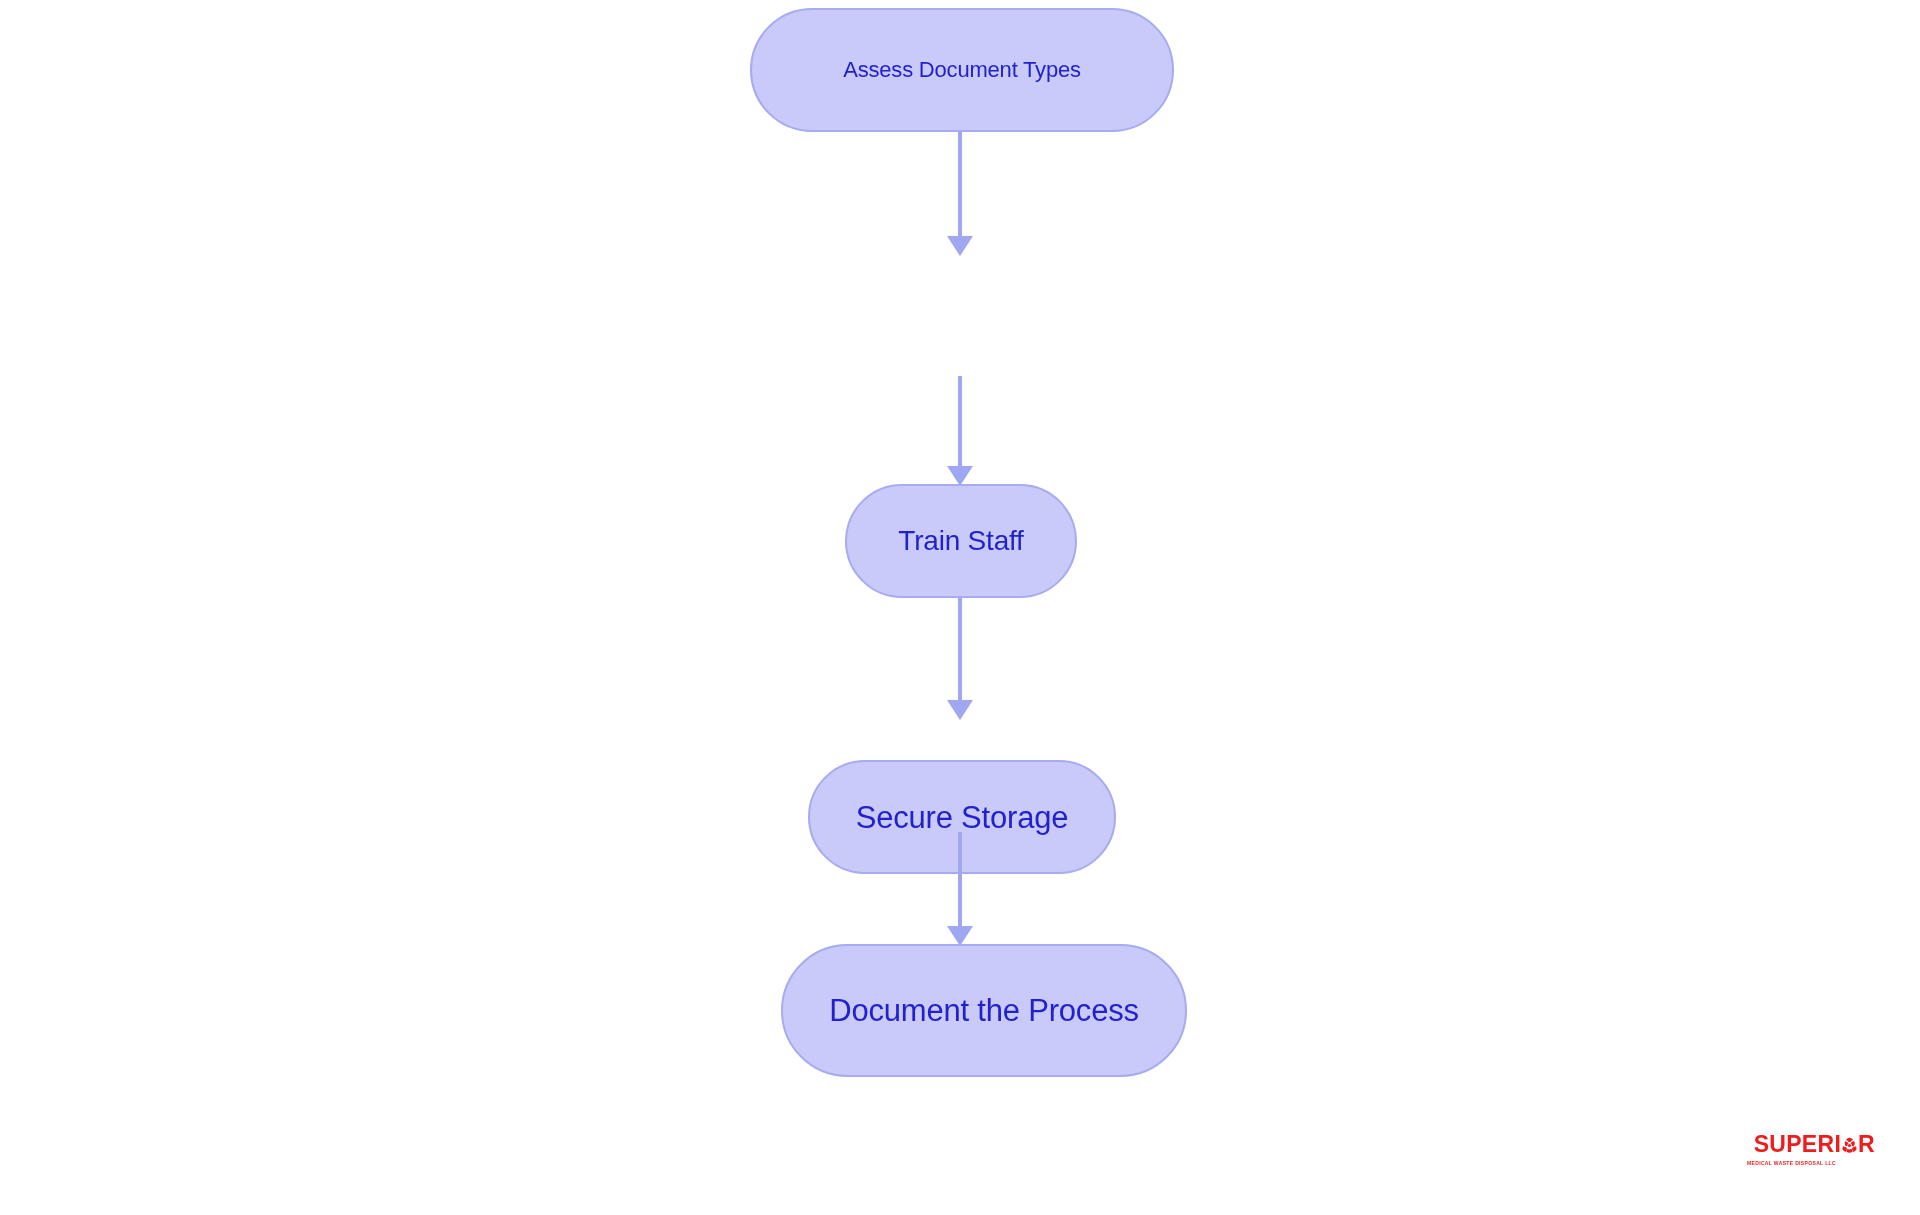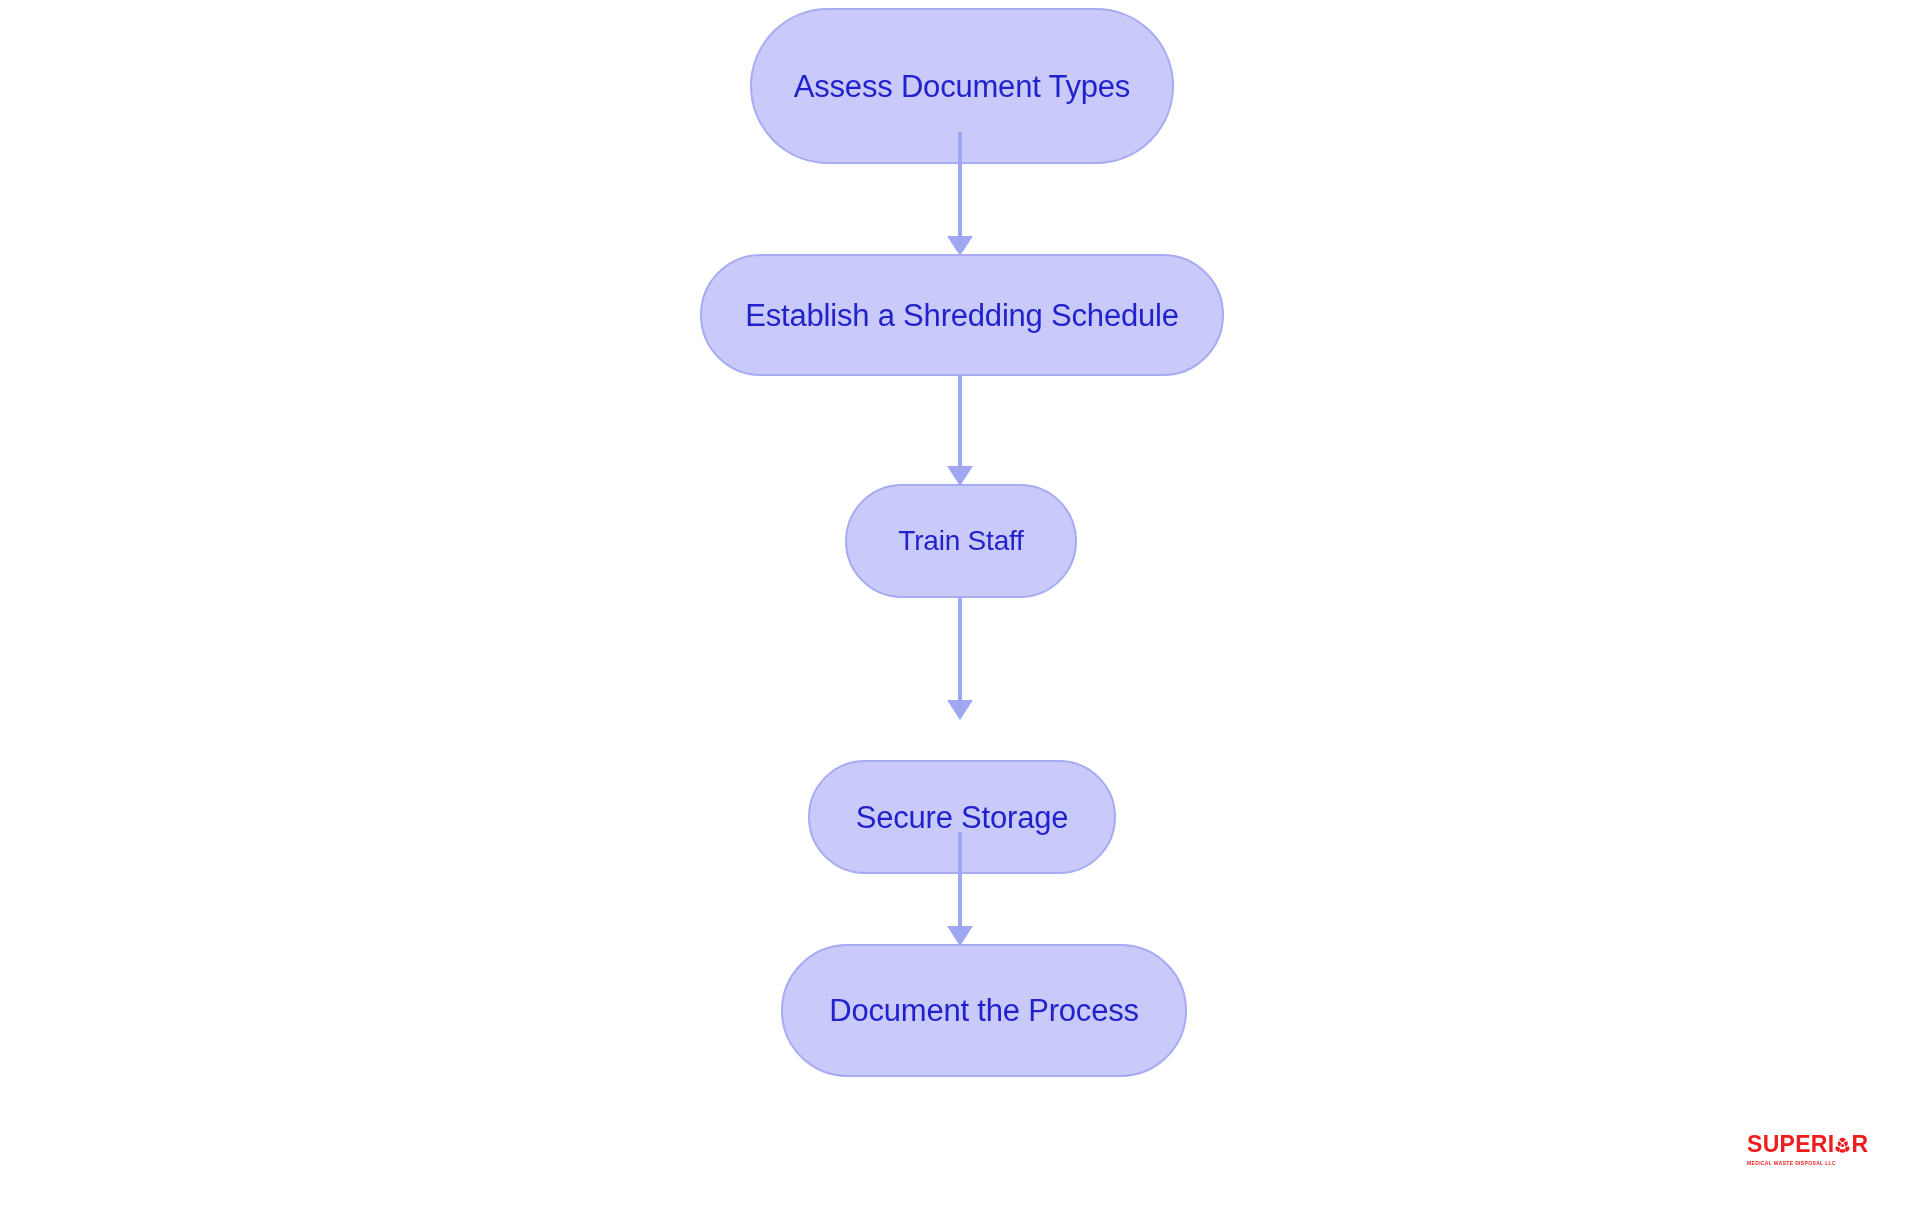--- a/index.html
+++ b/index.html
@@ -49,21 +49,21 @@
     pointer-events: auto;
     user-select: none;
   }
 
   .flow-node .node-label {
     display: block;
     line-height: 1;
   }
 
   
-  #node-1 { left: 750px;  top: 8px;    width: 424px; height: 156px; font-size: 31px; }
+  #node-1 { left: 750px;  top: 8px;    width: 424px; height: 124px; font-size: 22px; }
   #node-2 { left: 700px;  top: 254px;  width: 524px; height: 122px; font-size: 31px; }
   #node-3 { left: 845px;  top: 484px;  width: 232px; height: 114px; font-size: 28px; }
   #node-4 { left: 808px;  top: 718px;  width: 308px; height: 114px; font-size: 31px; margin-top: 42px; }
   #node-5 { left: 781px;  top: 944px;  width: 406px; height: 133px; font-size: 31px; }
 
   
   .connector {
     position: absolute;
     pointer-events: auto;
   }
@@ -101,21 +101,21 @@
     position: absolute;
     left: 1747px;
     top: 1133px;
     width: 128px;
     height: 40px;
     pointer-events: auto;
   }
   #brand-logo .logo-wordmark {
     display: flex;
     align-items: center;
-    justify-content: flex-start;
+    justify-content: flex-end;
     font-family: "Liberation Sans", sans-serif;
     font-weight: 700;
     font-size: 23px;
     line-height: 1;
     color: #ee1c1c;
     letter-spacing: 0.3px;
   }
   #brand-logo .logo-word-a,
   #brand-logo .logo-word-b {
     display: inline-block;
@@ -149,23 +149,20 @@
 
     <div class="flow-node" id="node-1">
       <span class="node-label">Assess Document Types</span>
     </div>
 
     <div class="connector" id="connector-1">
       <div class="conn-line"></div>
       <div class="conn-head"></div>
     </div>
 
-    <div class="flow-node" id="node-2">
-      <span class="node-label">Establish a Shredding Schedule</span>
-    </div>
 
     <div class="connector" id="connector-2">
       <div class="conn-line"></div>
       <div class="conn-head"></div>
     </div>
 
     <div class="flow-node" id="node-3">
       <span class="node-label">Train Staff</span>
     </div>
 

